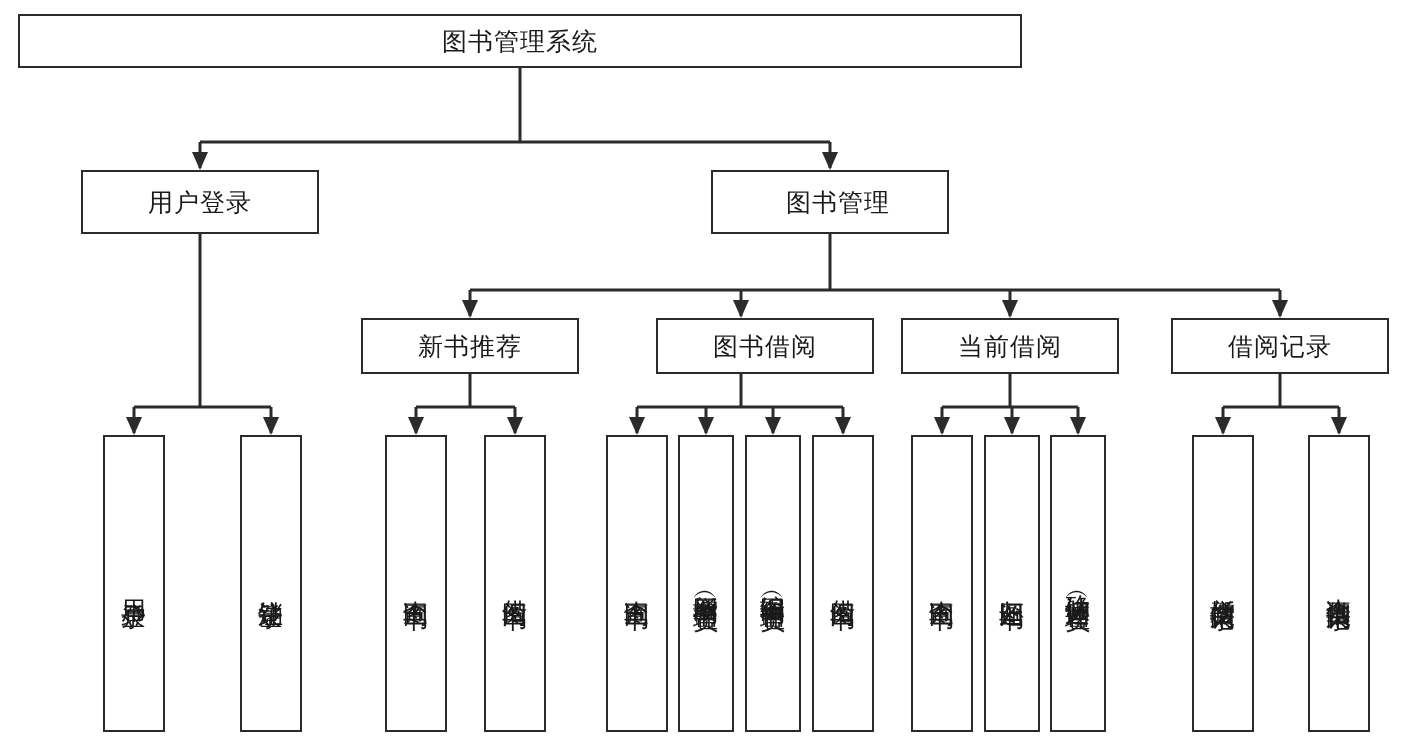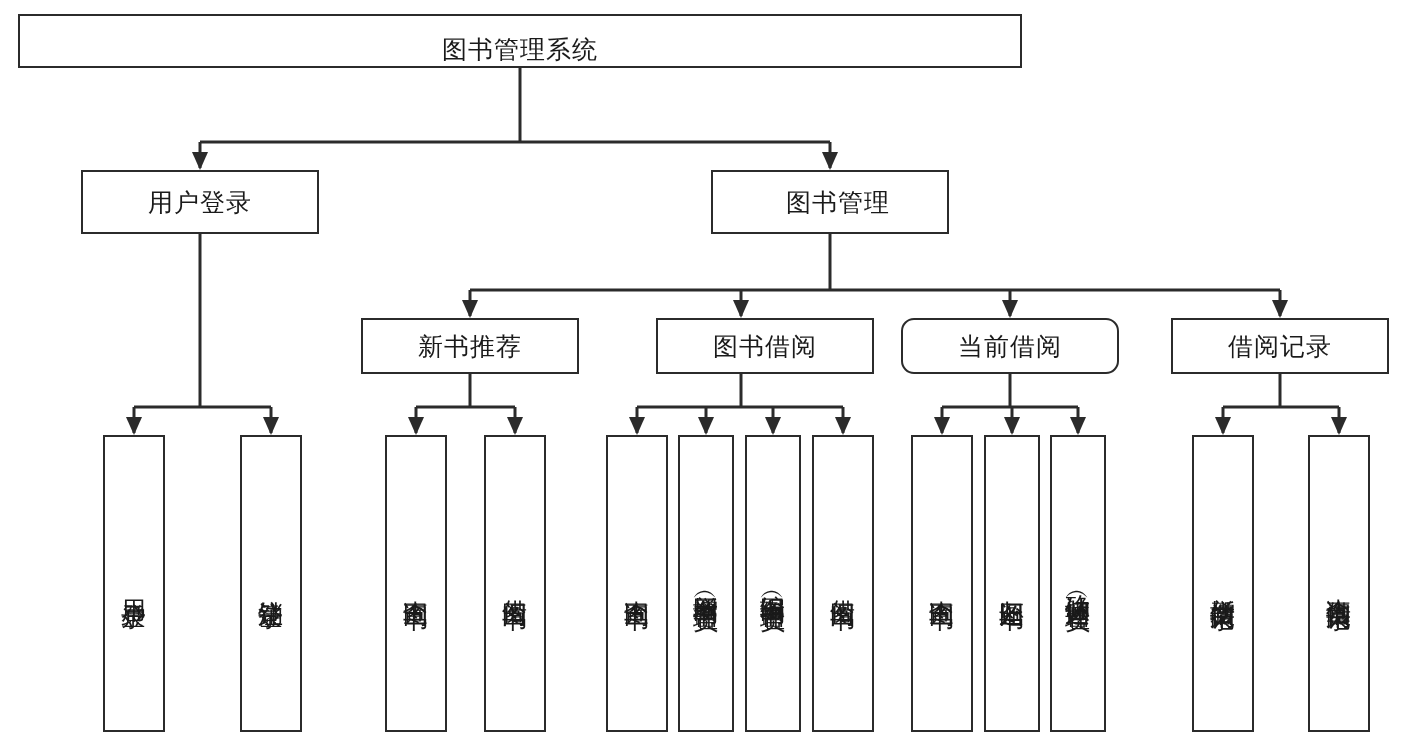--- a/index.html
+++ b/index.html
@@ -23,21 +23,20 @@
     align-items:center;
     justify-content:center;
     color:#1a1a1a;
   }
   .node.horiz{
     font-size:25px;
     letter-spacing:1px;
   }
   .node.root{
     font-size:25px;
-    align-items:flex-end;
   }
   .node.vert{
     font-size:25px;
     writing-mode:vertical-rl;
     text-orientation:upright;
     line-height:1.12;
     letter-spacing:2px;
     padding:6px 0;
     text-align:center;
   }
@@ -128,21 +127,21 @@
       </div>
       <div class="node horiz" style="left: 711px; top: 170px; width: 238px; height: 64px; padding-left: 16px;">
         <span class="lbl">图书管理</span>
       </div>
       <div class="node horiz" style="left: 361px; top: 318px; width: 218px; height: 56px;">
         <span class="lbl">新书推荐</span>
       </div>
       <div class="node horiz" style="left: 656px; top: 318px; width: 218px; height: 56px;">
         <span class="lbl">图书借阅</span>
       </div>
-      <div class="node horiz" style="left: 901px; top: 318px; width: 218px; height: 56px; border-radius: 13px;">
+      <div class="node horiz" style="left: 901px; top: 318px; width: 218px; height: 56px;">
         <span class="lbl">当前借阅</span>
       </div>
       <div class="node horiz" style="left: 1171px; top: 318px; width: 218px; height: 56px;">
         <span class="lbl">借阅记录</span>
       </div>
       <div class="node vert" style="left: 103px; top: 435px; width: 62px; height: 297px;">
         <span class="lbl">用户登录</span>
       </div>
       <div class="node vert" style="left: 240px; top: 435px; width: 62px; height: 297px;">
         <span class="lbl">注销登录</span>

